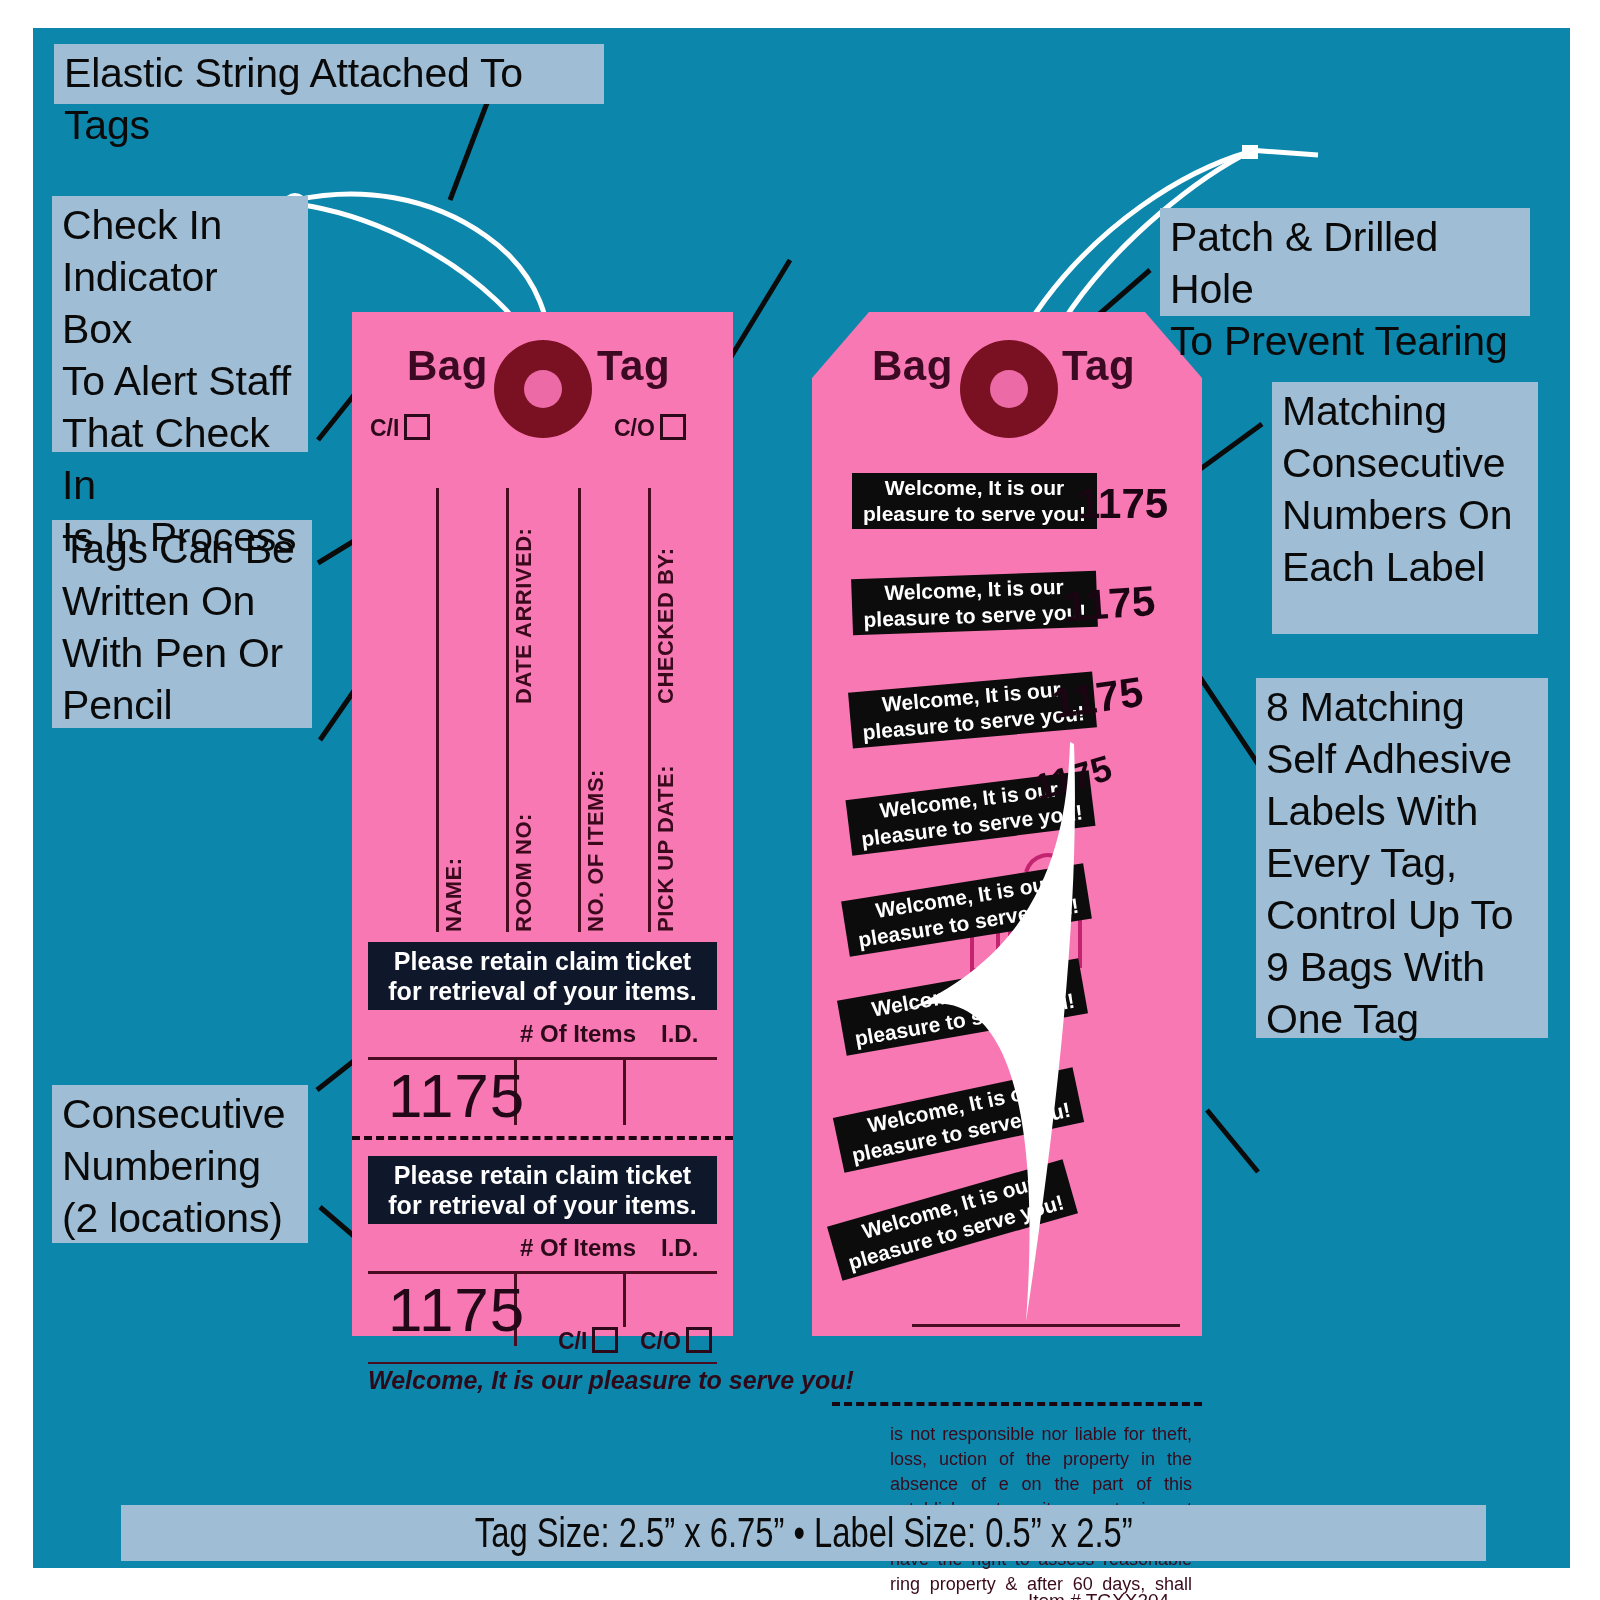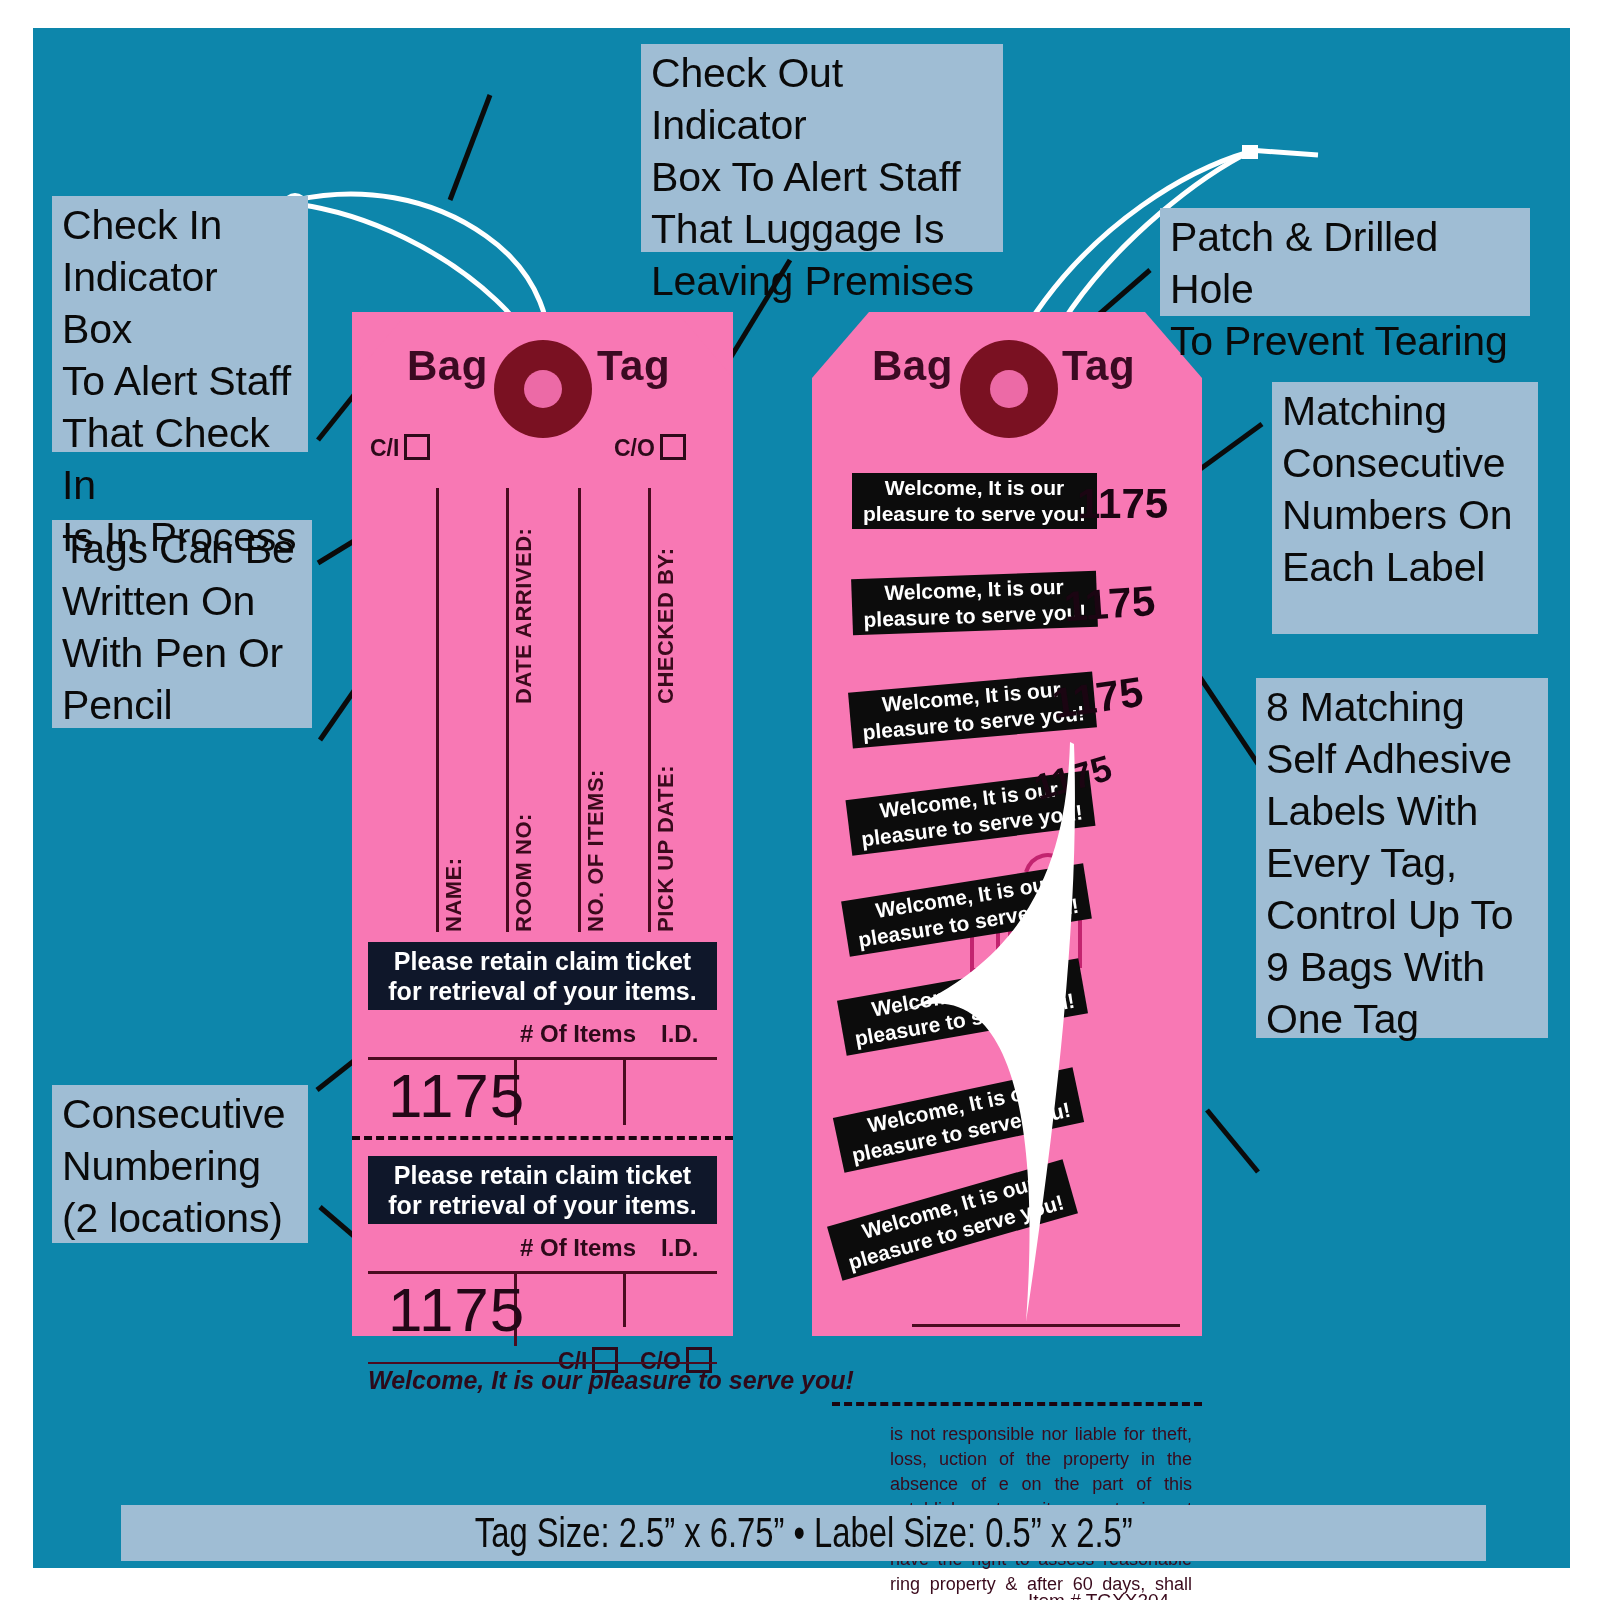--- a/index.html
+++ b/index.html
@@ -27,21 +27,21 @@
   
   .tag{position:absolute;background:#f878b4;}
   .bagtag{
     position:absolute;top:26px;font-family:"Liberation Sans",sans-serif;
     font-weight:bold;font-size:42px;color:#3b0a22;letter-spacing:0.5px;
   }
 
   .patch{position:absolute;border-radius:50%;background:#7a1122;}
   .hole{position:absolute;border-radius:50%;background:#ec6aa6;}
 
-  .cibox{position:absolute;font-size:23px;font-weight:bold;color:#2d0a1a;font-family:"Liberation Sans",sans-serif;margin-top:20px;}
+  .cibox{position:absolute;font-size:23px;font-weight:bold;color:#2d0a1a;font-family:"Liberation Sans",sans-serif;}
   .cibox .sq{display:inline-block;width:20px;height:20px;border:3px solid #2d0a1a;vertical-align:-4px;margin-left:5px;background:transparent;}
 
   .vline{position:absolute;width:3px;background:#4a0c20;}
   .vlabel{
     position:absolute;
     font-family:"Liberation Sans",sans-serif;font-weight:bold;font-size:22px;
     color:#3a0a1c;letter-spacing:0.5px;white-space:nowrap;
     transform:rotate(-90deg);transform-origin:0 0;
   }
 
@@ -233,25 +233,22 @@
     <div class="sticker" style="left:24px;top:780px;width:245px;height:56px;transform:rotate(-12deg);">Welcome, It is our
 pleasure to serve you!</div>
     <div class="sticker" style="left:18px;top:880px;width:245px;height:56px;transform:rotate(-16deg);">Welcome, It is our
 pleasure to serve you!</div>
 
     <svg width="390" height="1024" style="position:absolute;left:0;top:0;pointer-events:none;">
       <path d="M258 430 C 255 530, 230 640, 90 700 C 180 660, 232 760, 214 1010 C 245 800, 268 600, 262 432 Z" fill="#ffffff"></path>
     </svg>
   </div>
 
-
-  <div class="callout" style="left:641px;top:44px;width:362px;height:208px;">Check Out Indicator
-Box To Alert Staff
-That Luggage Is
-Leaving Premises</div>
+  <div class="callout" style="left:54px;top:44px;width:550px;height:60px;">Elastic String Attached To Tags</div>
+
 
   <div class="callout" style="left:52px;top:520px;width:260px;height:208px;">Tags Can Be
 Written On
 With Pen Or
 Pencil</div>
 
   <div class="callout" style="left:52px;top:196px;width:256px;height:256px;">Check In
 Indicator Box
 To Alert Staff
 That Check In

